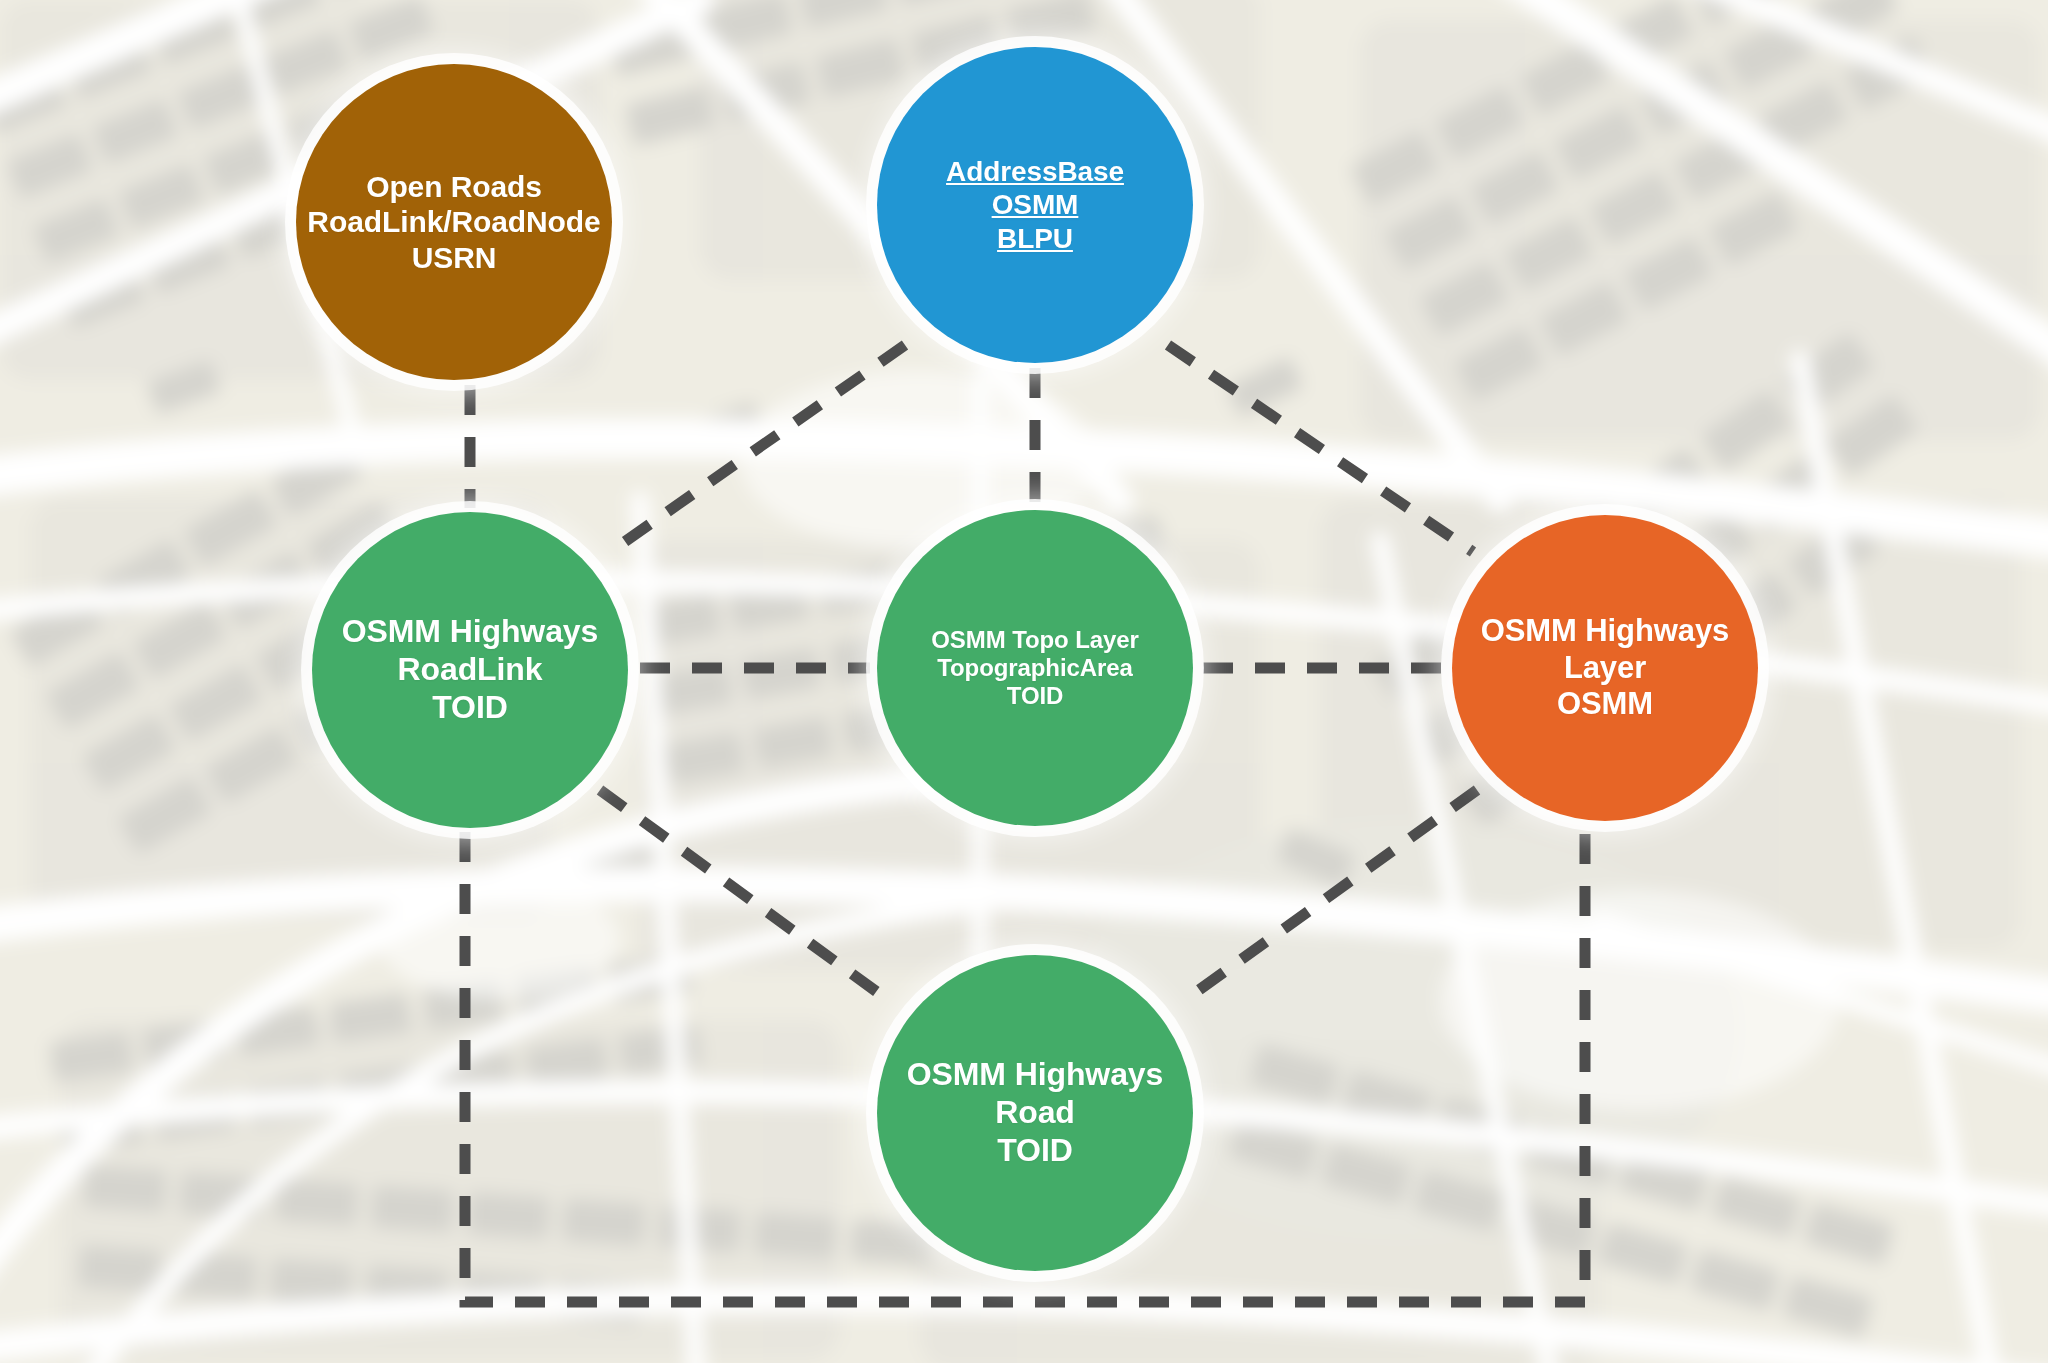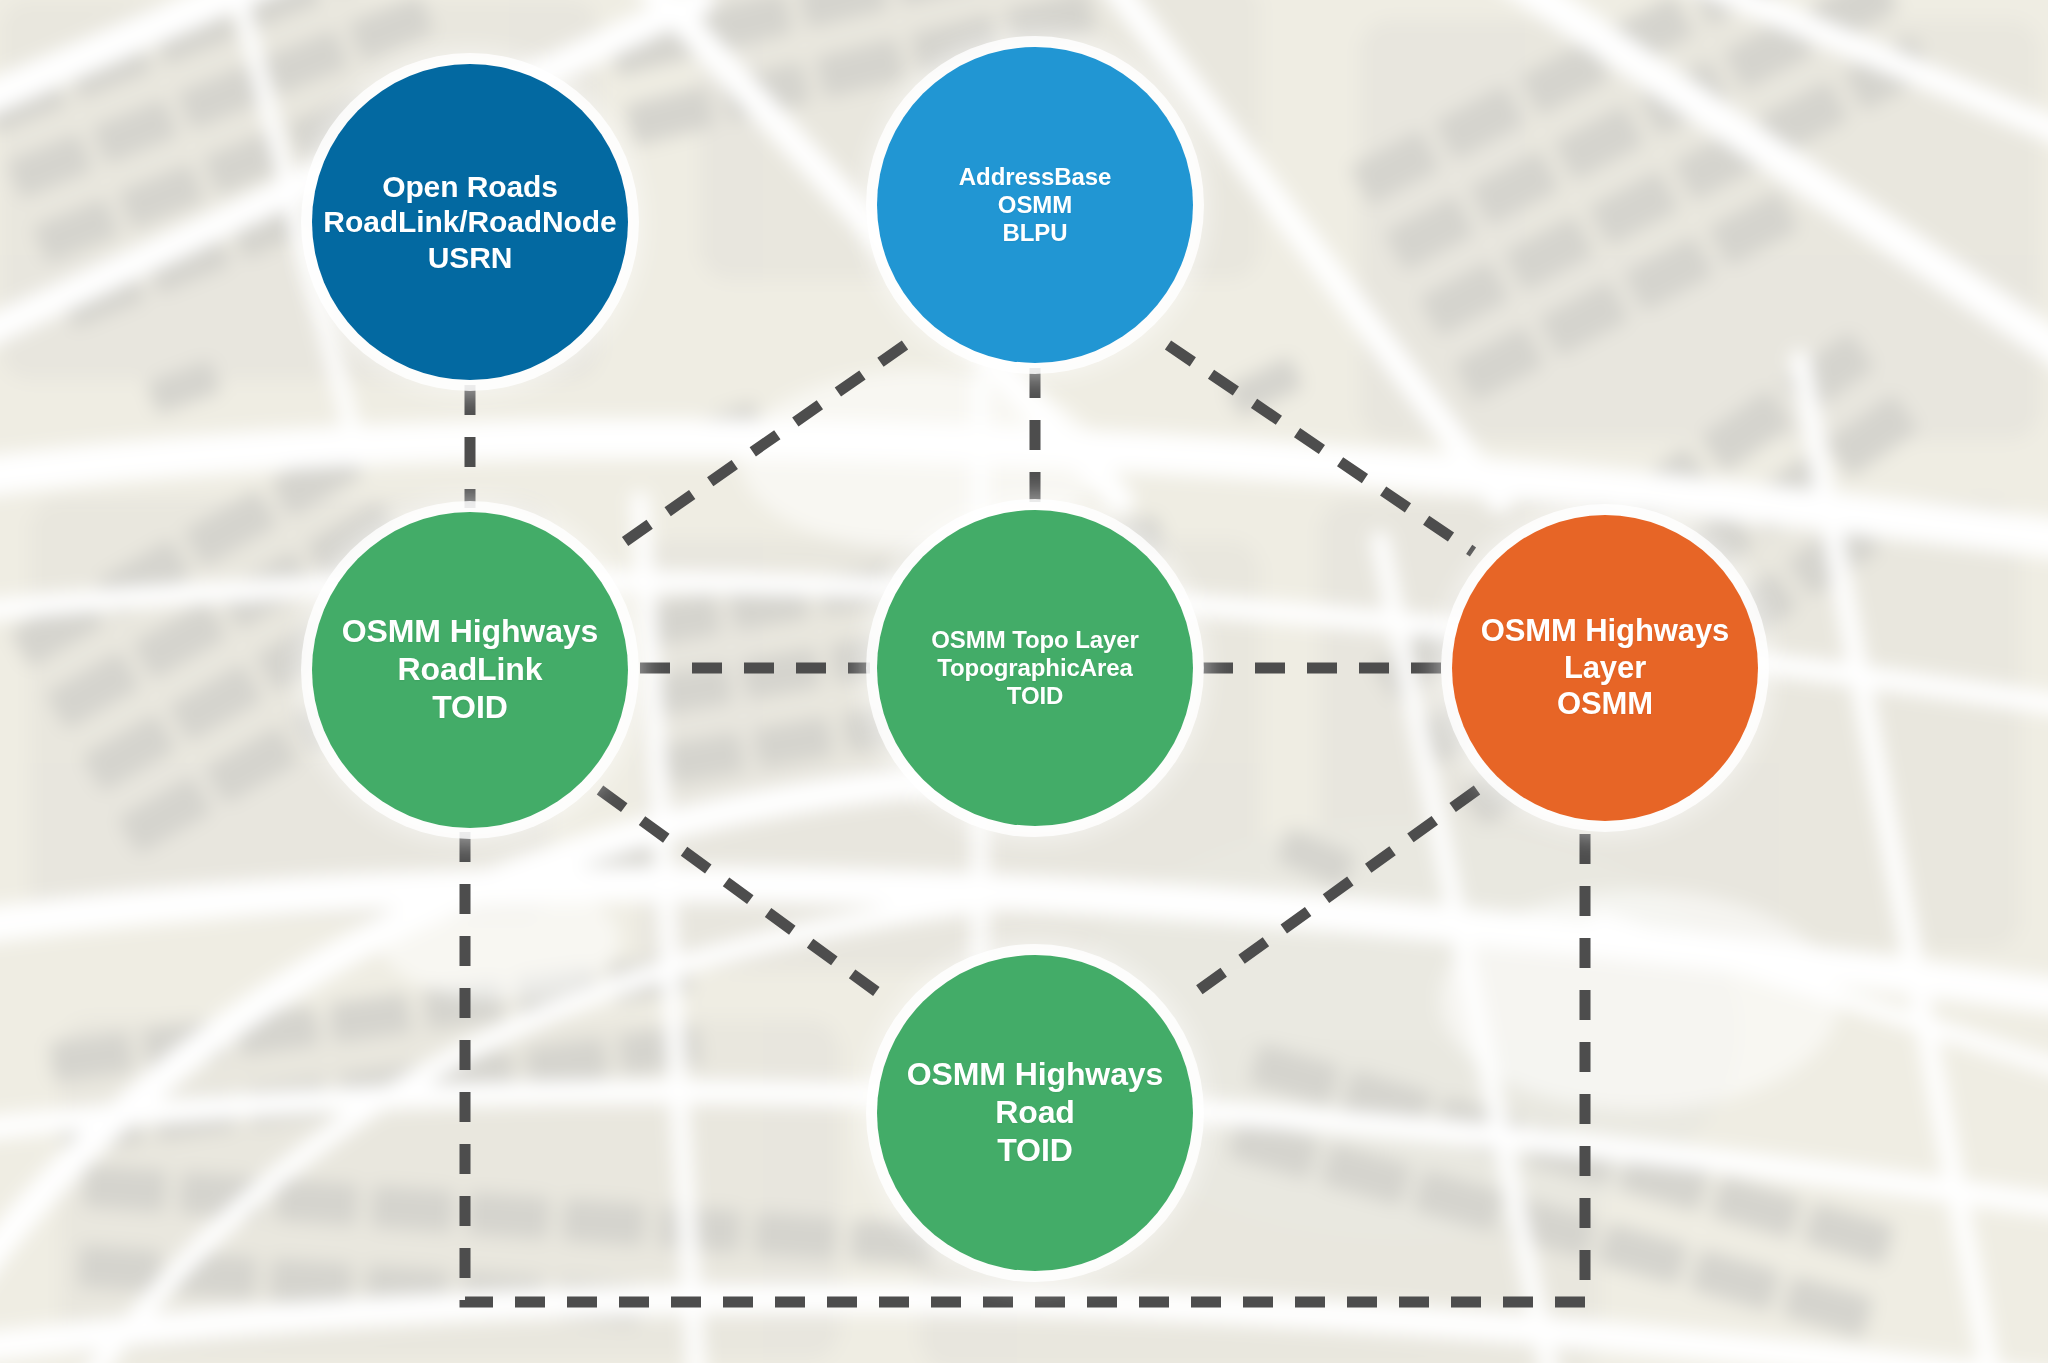--- a/index.html
+++ b/index.html
@@ -280,25 +280,25 @@
       <path d="M 1035 368 L 1035 505" stroke="#4d4d4d" stroke-width="11" stroke-dasharray="30 22" stroke-linecap="butt" fill="none"></path>
       <path d="M 1168 345 L 1473 552" stroke="#4d4d4d" stroke-width="11" stroke-dasharray="30 22" stroke-linecap="butt" fill="none"></path>
       <path d="M 640 668 L 870 668" stroke="#4d4d4d" stroke-width="11" stroke-dasharray="30 22" stroke-linecap="butt" fill="none"></path>
       <path d="M 1203 668 L 1445 668" stroke="#4d4d4d" stroke-width="11" stroke-dasharray="30 22" stroke-linecap="butt" fill="none"></path>
       <path d="M 600 790 L 888 1000" stroke="#4d4d4d" stroke-width="11" stroke-dasharray="30 22" stroke-linecap="butt" fill="none"></path>
       <path d="M 1477 790 L 1185 1000" stroke="#4d4d4d" stroke-width="11" stroke-dasharray="30 22" stroke-linecap="butt" fill="none"></path>
       <path d="M 465 832 L 465 1302 L 1585 1302 L 1585 824" stroke="#4d4d4d" stroke-width="11" stroke-dasharray="30 22" stroke-linecap="butt" fill="none"></path>
     </svg>
 
   <div id="nodes">
-      <div class="node" style="left: 312px; top: 64px; width: 316px; height: 316px; background: #0369a1;">
+      <div class="node" style="left: 296px; top: 64px; width: 316px; height: 316px; background: #a16207;">
         <div class="label" style="font-size: 30px;"><span class="lbl-l1">Open Roads</span><span class="lbl-l2">RoadLink/RoadNode</span><span class="lbl-l3">USRN</span></div>
       </div>
       <div class="node" style="left: 877px; top: 47px; width: 316px; height: 316px; background: rgb(33, 150, 211);">
-        <div class="label" style="font-size: 24px;"><span class="lbl-l1">AddressBase</span><span class="lbl-l2">OSMM</span><span class="lbl-l3">BLPU</span></div>
+        <div class="label" style="font-size: 28px; text-decoration: underline;"><span class="lbl-l1">AddressBase</span><span class="lbl-l2">OSMM</span><span class="lbl-l3">BLPU</span></div>
       </div>
       <div class="node" style="left: 312px; top: 512px; width: 316px; height: 316px; background: rgb(67, 172, 104);">
         <div class="label" style="font-size: 32px;"><span class="lbl-l1">OSMM Highways</span><span class="lbl-l2">RoadLink</span><span class="lbl-l3">TOID</span></div>
       </div>
       <div class="node" style="left: 877px; top: 510px; width: 316px; height: 316px; background: rgb(67, 172, 104);">
         <div class="label" style="font-size: 24px;"><span class="lbl-l1">OSMM Topo Layer</span><span class="lbl-l2">TopographicArea</span><span class="lbl-l3">TOID</span></div>
       </div>
       <div class="node" style="left: 1452px; top: 515px; width: 306px; height: 306px; background: rgb(231, 101, 38);">
         <div class="label" style="font-size: 31px;"><span class="lbl-l1">OSMM Highways</span><span class="lbl-l2">Layer</span><span class="lbl-l3">OSMM</span></div>
       </div>

